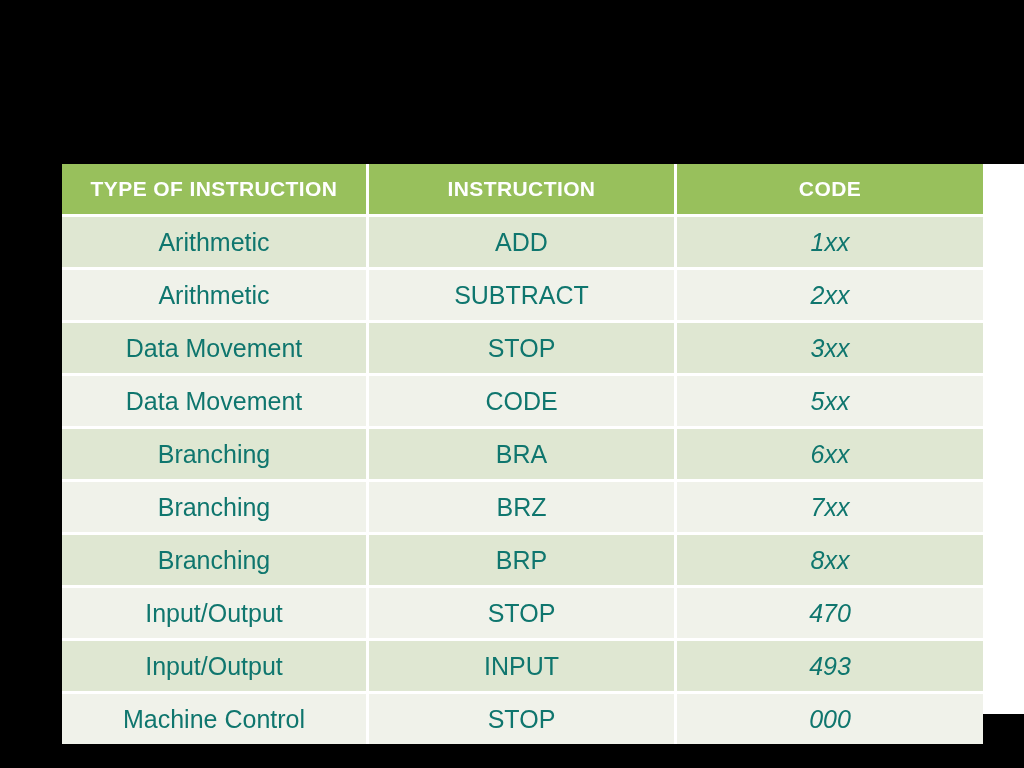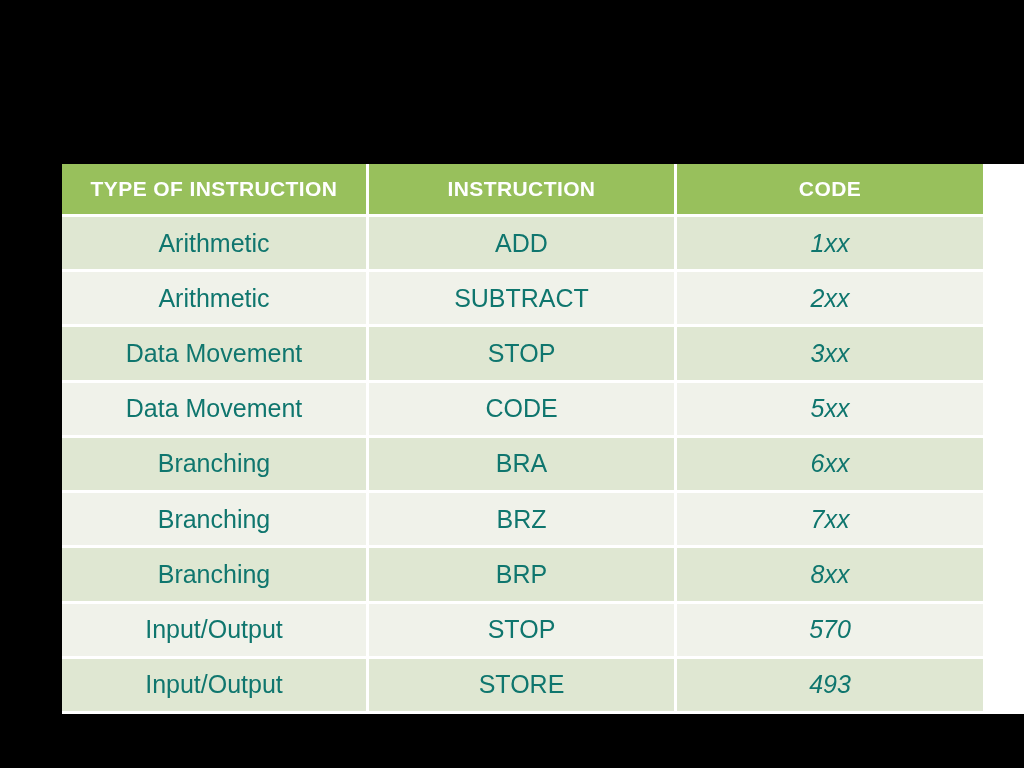--- a/index.html
+++ b/index.html
@@ -147,24 +147,29 @@
           <td class="last">7xx</td>
         </tr>
         <tr class="band-a">
           <td>Branching</td>
           <td>BRP</td>
           <td class="last">8xx</td>
         </tr>
         <tr class="band-b">
           <td>Input/Output</td>
           <td>STOP</td>
-          <td class="last">570</td>
+          <td class="last">470</td>
         </tr>
         <tr class="band-a">
           <td>Input/Output</td>
-          <td>STORE</td>
+          <td>INPUT</td>
           <td class="last">493</td>
+        </tr>
+        <tr class="band-b last">
+          <td>Machine Control</td>
+          <td>STOP</td>
+          <td class="last">000</td>
         </tr>
       </tbody>
     </table>
   </div>
 
 </div>
 
 </body></html>

